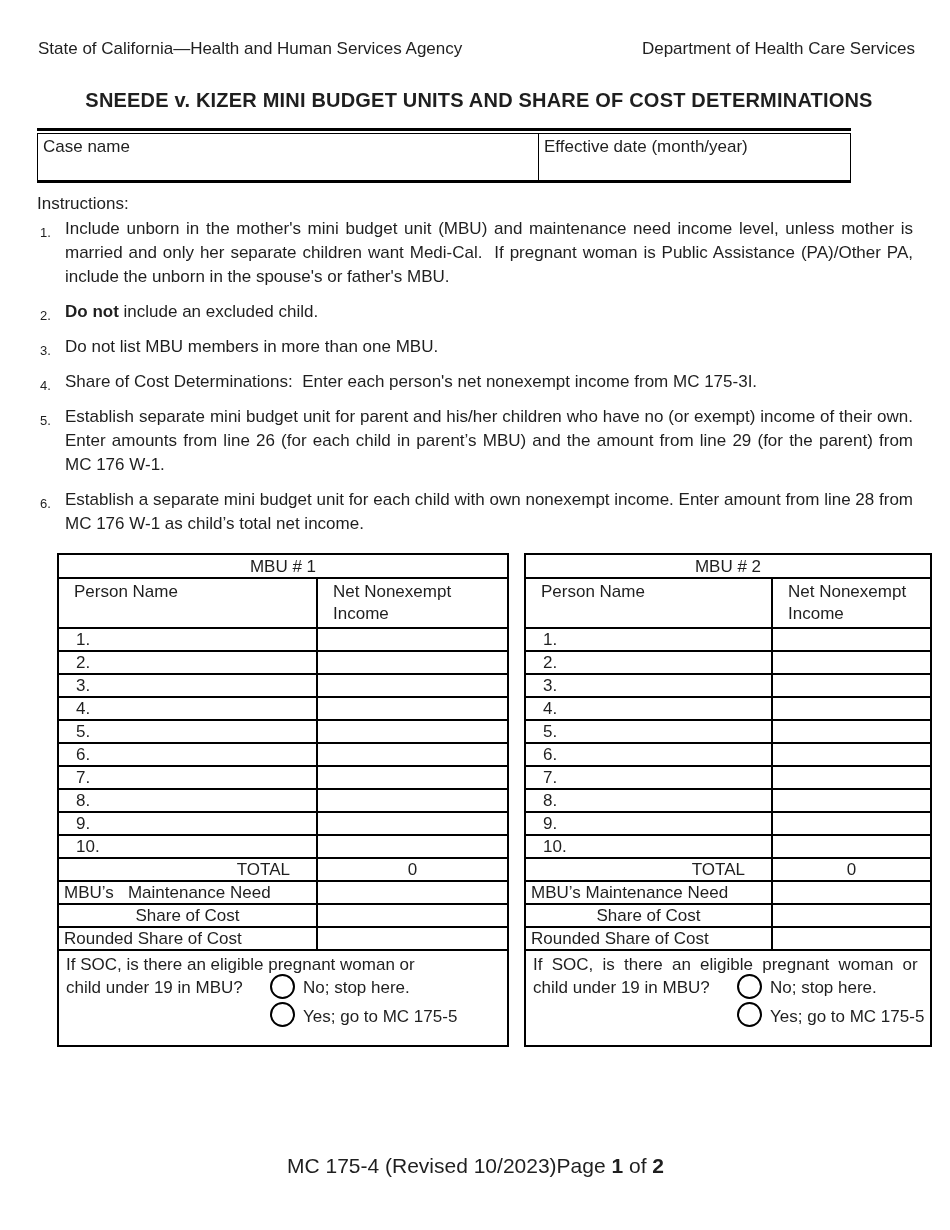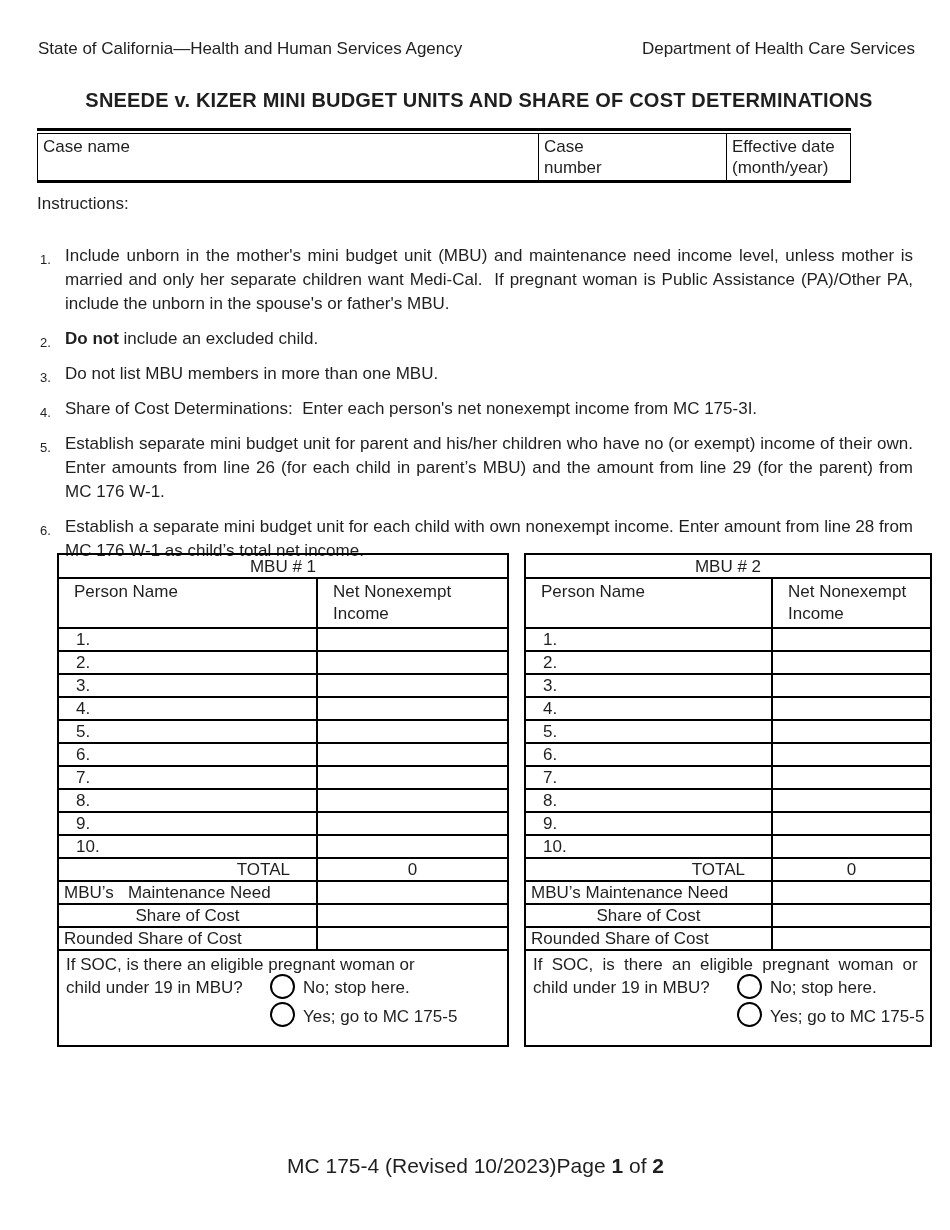--- a/index.html
+++ b/index.html
@@ -21,21 +21,21 @@
   .rule-thin  { height:1px; background:#000; margin-top:2px; }
   .case-row { display:flex; height:49px; border-bottom:3px solid #000;
               border-left:1px solid #000; border-right:1px solid #000; font-size:17px; }
   .case-cell { padding:2px 5px; line-height:21px; }
   .cc1 { width:500px; }
   .cc2 { width:188px; border-left:1px solid #000; }
   .cc3 { flex:1; border-left:1px solid #000; }
   .wrap70 { display:block; width:70px; }
   
   .instructions { position:absolute; left:37px; top:194px; width:876px; }
-  .instr-head { font-size:17px; margin-bottom:30px; }
+  .instr-head { font-size:17px; margin-bottom:3px; }
   .instr-item { position:relative; padding-left:28px; margin-bottom:11px;
                 font-size:17px; line-height:24px; text-align:justify; }
   .instr-num  { position:absolute; left:3px; top:4px; font-size:13px; }
   .bold { font-weight:bold; }
   
   table.mbu { position:absolute; border-collapse:collapse; table-layout:fixed;
               font-size:17px; top:553px;margin-left:20px; }
   #mbu1 { left:37px;  width:450px; }
   #mbu2 { left:504px; width:406px; }
   table.mbu td { border:2px solid #000; padding:0; line-height:21px; }
@@ -72,23 +72,20 @@
 
 <div class="title">SNEEDE v. KIZER MINI BUDGET UNITS AND SHARE OF COST DETERMINATIONS</div>
 
 <div class="case-table">
   <div class="rule-thick"></div>
   <div class="rule-thin"></div>
   <div class="case-row">
     <div class="case-cell cc1">
       <span>Case name</span>
     </div>
-    <div class="case-cell cc2">
-      <span class="wrap70">Case number</span>
-    </div>
     <div class="case-cell cc3">
       <span>Effective date (month/year)</span>
     </div>
   </div>
 </div>
 
 <div class="instructions">
   <div class="instr-head">Instructions:</div>
 
   <div class="instr-item">

